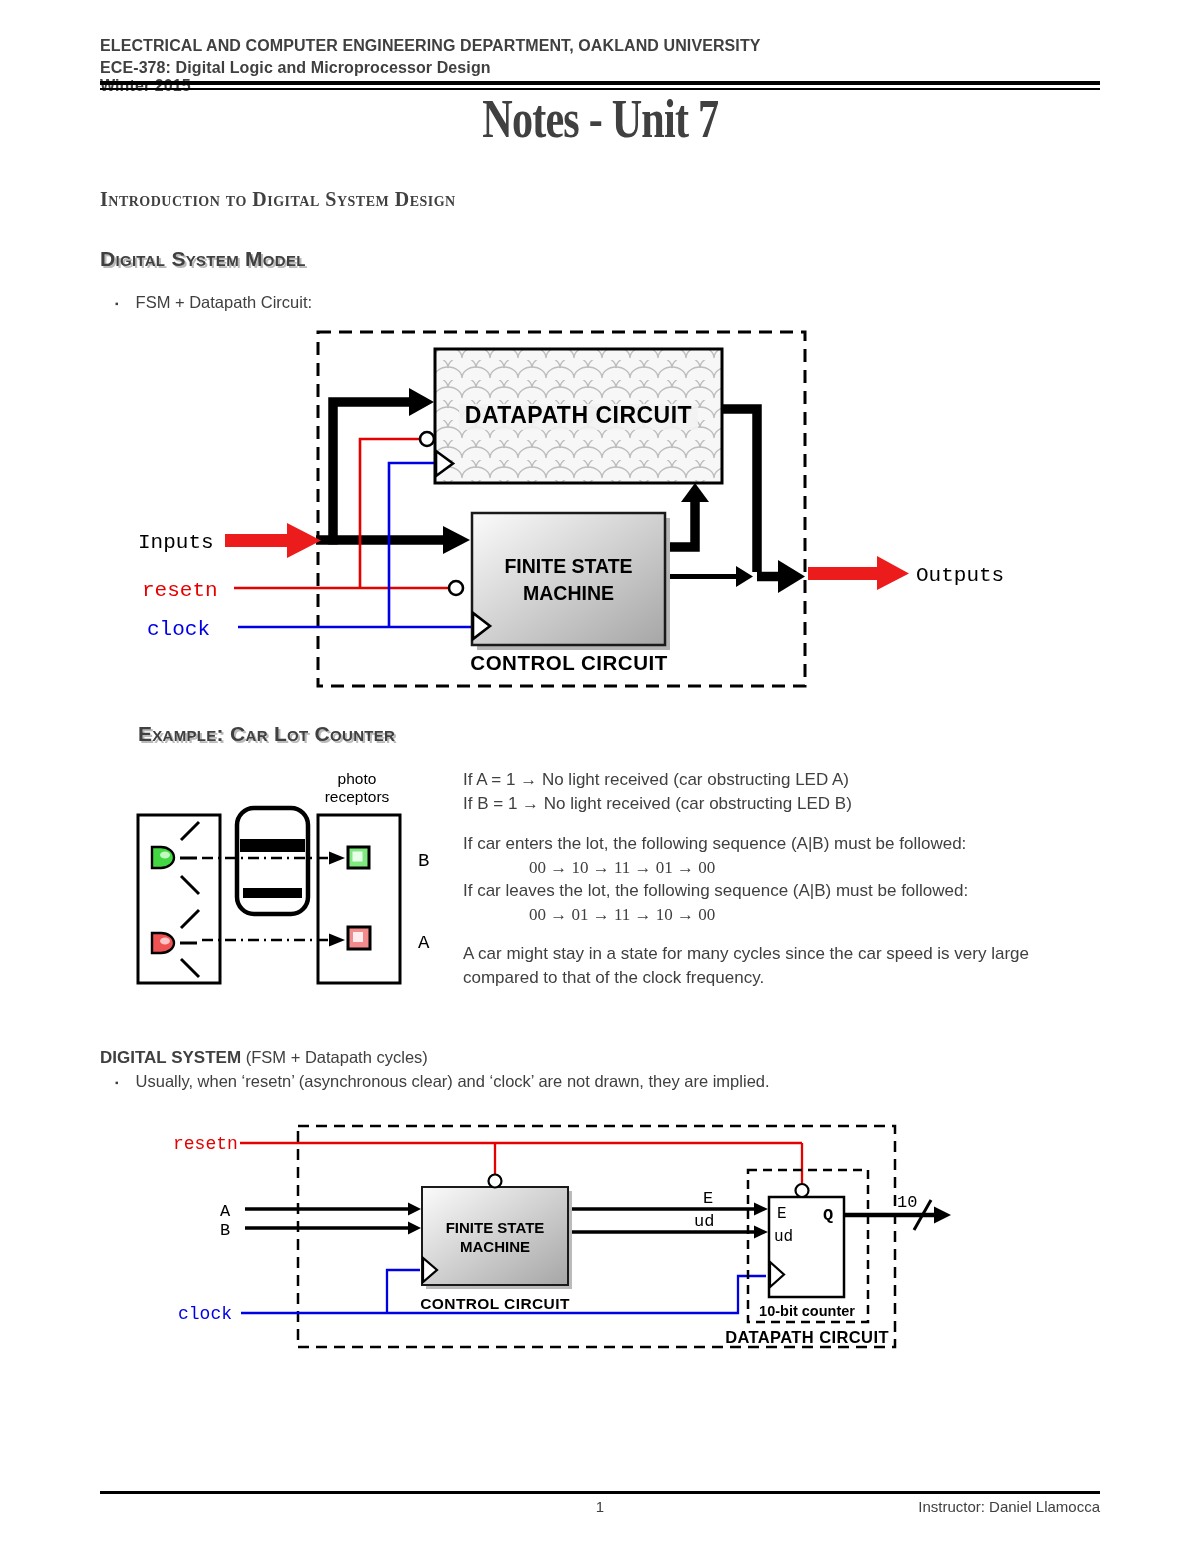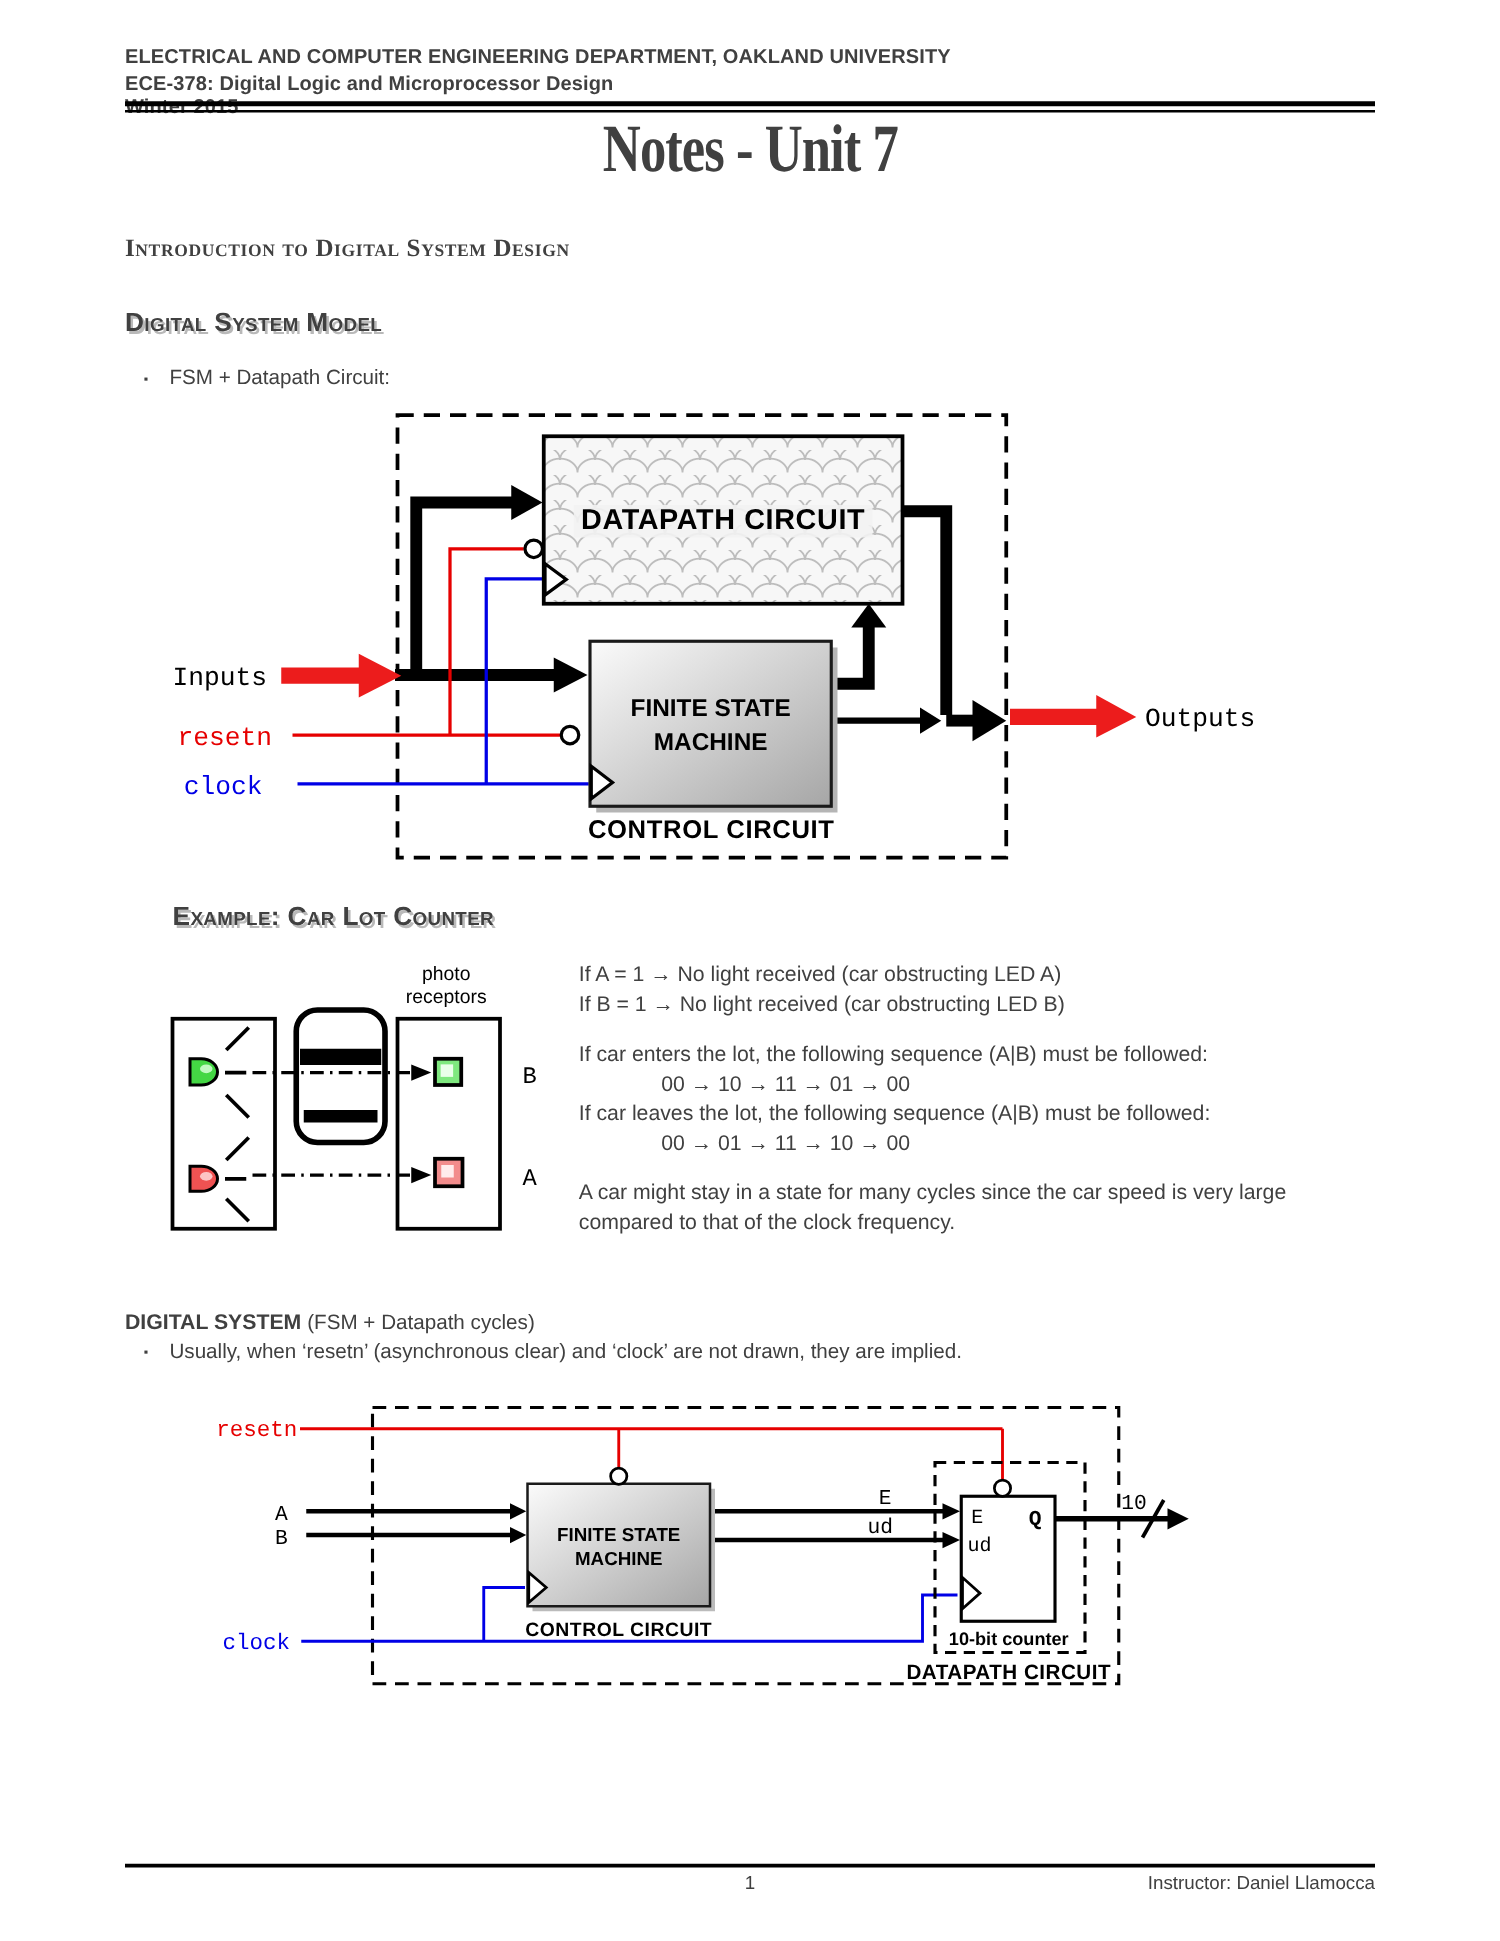--- a/index.html
+++ b/index.html
@@ -17,21 +17,21 @@
          font-size:54px;letter-spacing:-1px;transform:scaleX(0.78);transform-origin:center;}
   
   .h-intro{font-family:"Liberation Serif",serif;font-variant:small-caps;font-weight:bold;
            font-size:20px;letter-spacing:0.5px;}
   .h-sub{font-variant:small-caps;font-weight:bold;font-size:21px;letter-spacing:0.3px;
          text-shadow:2px 2px 0 #b9b9b9;}
   
   .bullet-row{display:flex;align-items:flex-start;font-size:16.5px;}
   .bullet-glyph{font-size:10px;line-height:21px;margin-right:17px;}
   .note-line{font-size:17px;height:23.5px;line-height:23.5px;white-space:nowrap;}
-  .indent{padding-left:66px;}
+  .indent{padding-left:66px;font-family:Liberation Serif, serif;}
   .gap17{height:17px;}
   .gap16{height:16px;}
   .ds-head{font-size:17px;}
   .ds-bold{font-weight:bold;}
   
   .foot{font-size:15px;}
   .foot-center{width:1000px;text-align:center;}
   .foot-right{width:1000px;text-align:right;}
   
   text{fill:#000;}

